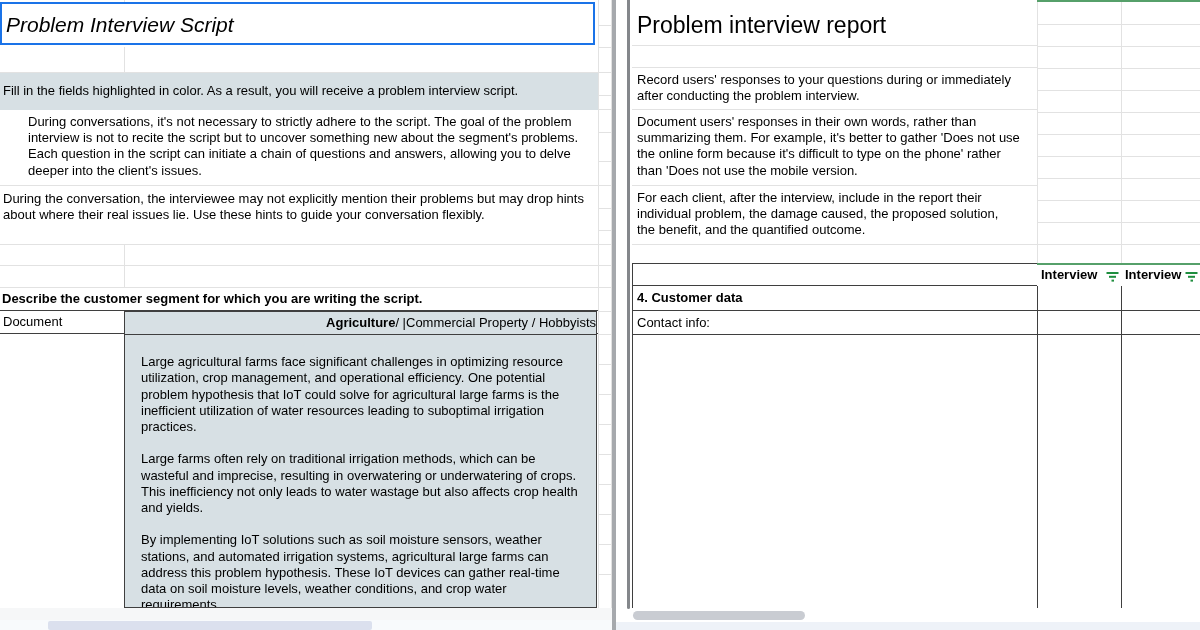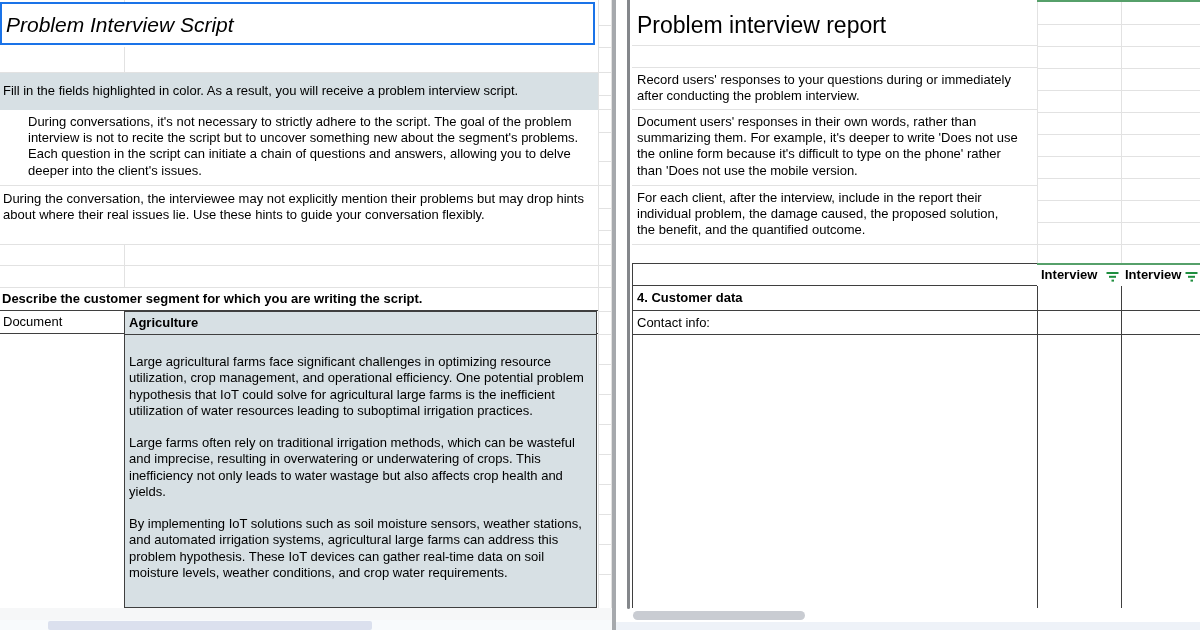--- a/index.html
+++ b/index.html
@@ -14,21 +14,21 @@
   .hl{background:var(--highlight-cell,#d8e1e5);}
   .title-cell{
     z-index:3;background:#fff;border:2px solid var(--selection-blue,#1a73e8);
     font-size:21px;line-height:41px;padding-left:4px;white-space:nowrap;font-style:italic;
   }
   .sheet-title{position:absolute;z-index:2;font-size:23px;line-height:24px;white-space:nowrap;}
   .para{padding:4px 6px 0 3px;}
   .bold{font-weight:bold;}
   .heading-row{font-weight:bold;padding-left:2px;display:flex;align-items:center;white-space:nowrap;}
   .seg-value{border:1px solid var(--grid-dark,#3f3f3f);padding-left:4px;display:flex;align-items:center;white-space:nowrap;}
-  .desc-cell{border:1px solid var(--grid-dark,#3f3f3f);padding:3px 4px;white-space:pre-line;}
+  .desc-cell{border:1px solid var(--grid-dark,#3f3f3f);padding:3px 16px;white-space:pre-line;}
   .filter-cell{
     border-top:2px solid var(--filter-border-green,#4f9e63);
     font-weight:bold;line-height:19px;padding-left:4px;white-space:nowrap;
     background:#fff;z-index:3;
   }
   .ficon{position:absolute;right:2px;top:4px;width:13px;height:12px;color:var(--filter-green,#1e8e3e);background:#fff;padding-left:2px;}
   .scroll{position:absolute;z-index:4;}
 </style>
 </head>
 <body>
@@ -54,22 +54,23 @@
     </div>
 
     <div class="cell heading-row" style="left:0;top:288px;width:598px;height:23px;">
       <span>Describe the customer segment for which you are writing the script.</span>
     </div>
 
     <div class="cell" style="left:0;top:311px;width:124px;height:23px;display:flex;align-items:center;padding-left:3px;">
       <span>Document</span>
     </div>
 
-    <div class="cell hl seg-value" style="left:124px;top:311px;width:473px;height:24px;">
+    <div class="cell hl seg-value" style="left:124px;top:311px;width:473px;height:24px;justify-content:flex-end;">
       <span class="bold">Agriculture</span>
+        <span> / |Commercial Property / Hobbyists</span>
     </div>
 
     <div class="cell hl desc-cell" style="left:124px;top:334px;width:473px;height:274px;">
       <span>Large agricultural farms face significant challenges in optimizing resource utilization, crop management, and operational efficiency. One potential problem hypothesis that IoT could solve for agricultural large farms is the inefficient utilization of water resources leading to suboptimal irrigation practices.
 
 Large farms often rely on traditional irrigation methods, which can be wasteful and imprecise, resulting in overwatering or underwatering of crops. This inefficiency not only leads to water wastage but also affects crop health and yields.
 
 By implementing IoT solutions such as soil moisture sensors, weather stations, and automated irrigation systems, agricultural large farms can address this problem hypothesis. These IoT devices can gather real-time data on soil moisture levels, weather conditions, and crop water requirements.</span>
     </div>
   </div>
@@ -78,21 +79,21 @@
 
     <div class="sheet-title" style="left:637px;top:13px;">
       <span>Problem interview report</span>
     </div>
 
     <div class="cell" style="left:632px;top:68px;width:396px;height:42px;padding:4px 8px 0 5px;">
       <span>Record users' responses to your questions during or immediately after conducting the problem interview.</span>
     </div>
 
     <div class="cell" style="left:632px;top:110px;width:396px;height:76px;padding:4px 8px 0 5px;">
-      <span>Document users' responses in their own words, rather than summarizing them. For example, it's deeper to write 'Does not use the online form because it's difficult to type on the phone' rather than 'Does not use the mobile version.</span>
+      <span>Document users' responses in their own words, rather than summarizing them. For example, it's better to gather 'Does not use the online form because it's difficult to type on the phone' rather than 'Does not use the mobile version.</span>
     </div>
 
     <div class="cell" style="left:632px;top:186px;width:396px;height:59px;padding:4px 8px 0 5px;">
       <span>For each client, after the interview, include in the report their individual problem, the damage caused, the proposed solution, the benefit, and the quantified outcome.</span>
     </div>
 
     <div class="cell filter-cell" style="left:1037px;top:263px;width:84px;height:23px;">
       <span>Interview</span>
       <span class="ficon">
         <svg width="13" height="12" viewBox="0 0 13 12" fill="currentColor">

